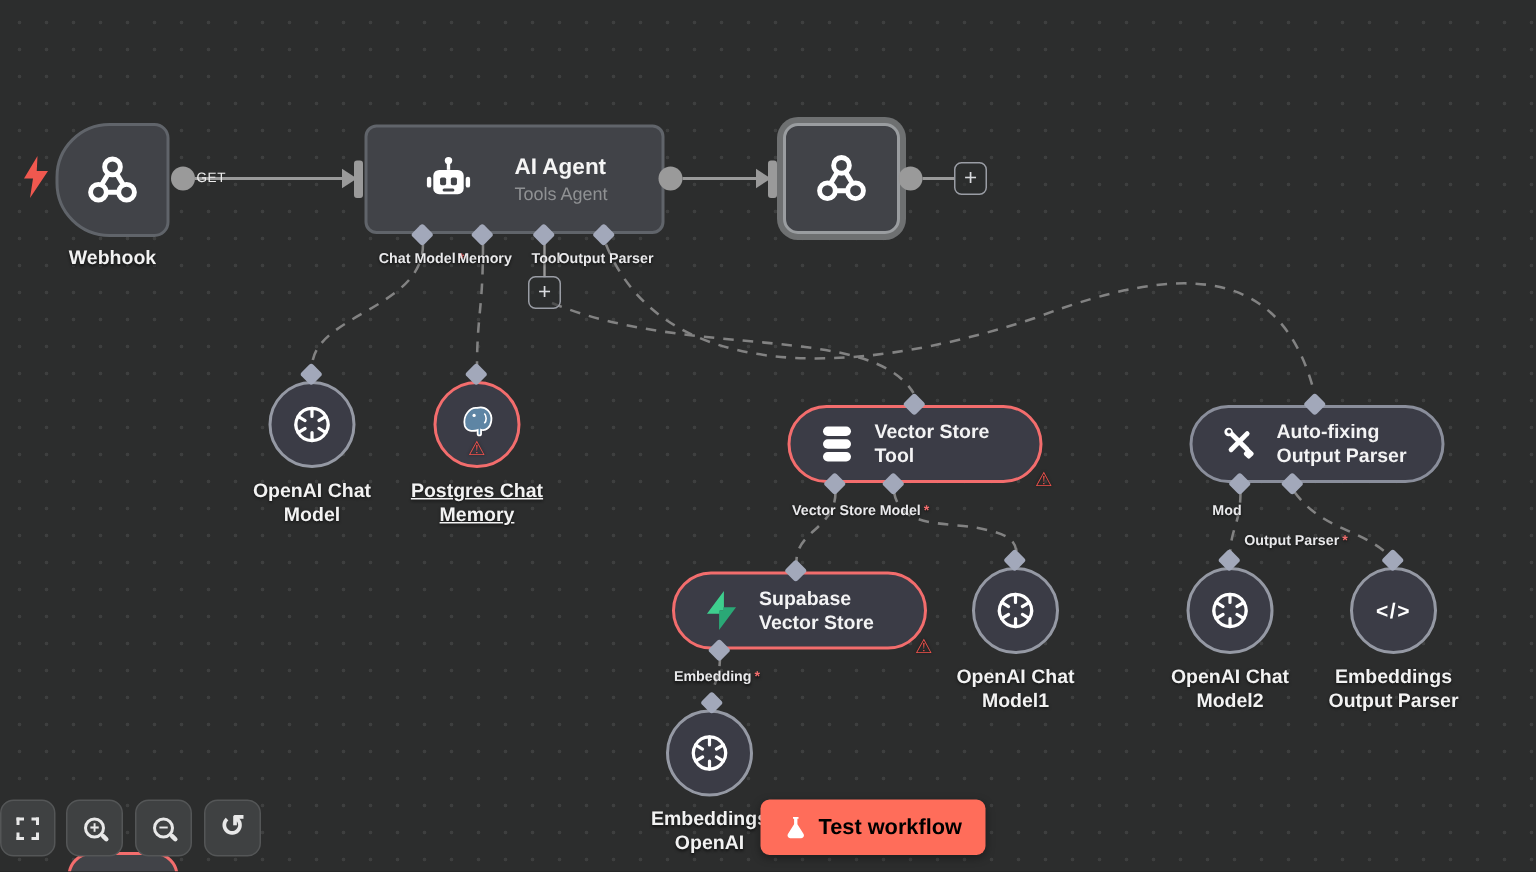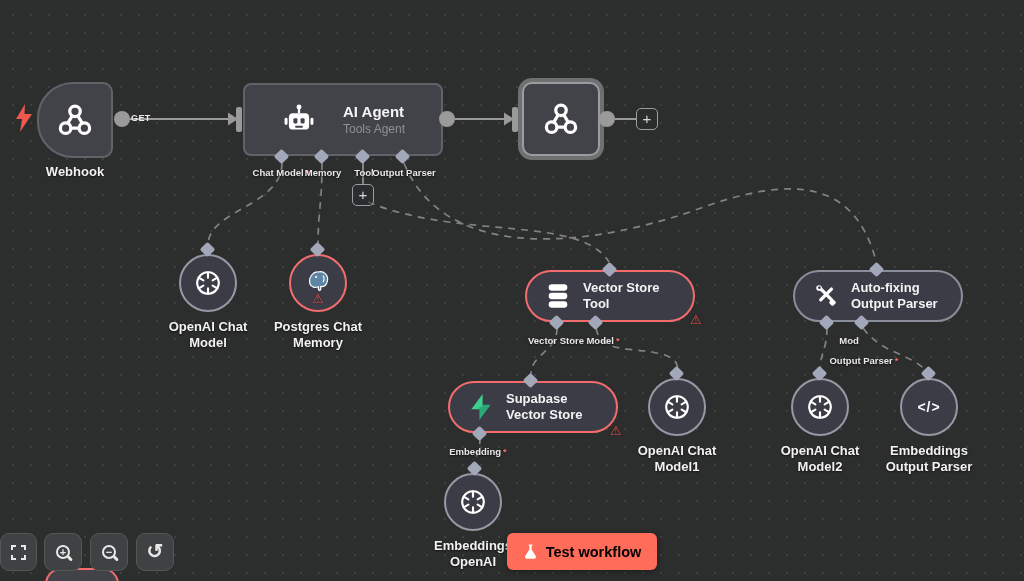--- a/index.html
+++ b/index.html
@@ -36,21 +36,21 @@
   .plusbox { position:absolute; width:22px; height:22px; border:1.5px solid #9a9da5; border-radius:5px;
              color:#d8dade; font-size:15px; line-height:19px; text-align:center; background:rgba(44,45,45,.6);
              z-index:3; cursor:pointer; }
 
   
   .node-label { position:absolute; color:#f2f2f2; font-weight:bold; font-size:13px; text-align:center;
                 line-height:1.22; z-index:2; text-shadow:0 1px 2px rgba(0,0,0,.65); }
   .ep-label { position:absolute; color:#e9e9eb; font-weight:bold; font-size:9.5px; text-align:center;
               white-space:nowrap; z-index:2; text-shadow:0 1px 2px rgba(0,0,0,.7); }
   .req { color:#f36d6d; margin-left:2px; }
-  .edge-label { position:absolute; color:#ececec; font-weight:bold; font-size:9px; letter-spacing:.4px; z-index:2; }
+  .edge-label { position:absolute; color:#ececec; font-weight:normal; font-size:9px; letter-spacing:.4px; z-index:2; }
   .warn { position:absolute; color:#f2524c; font-size:13px; line-height:13px; z-index:4;
           text-shadow:0 0 2px rgba(0,0,0,.6); }
 
   
   .ctrl { position:absolute; width:38px; height:38px; top:533px; background:#3f4142; border:1px solid #545657;
           border-radius:9px; display:flex; align-items:center; justify-content:center; color:#e8e8e8;
           z-index:10; cursor:pointer; }
   .fit-ic { position:relative; width:15px; height:15px; }
   .fit-ic i { position:absolute; width:5px; height:5px; border:2px solid #e8e8e8; }
   .fit-ic i:nth-child(1){ left:0; top:0; border-right:none; border-bottom:none; }
@@ -204,21 +204,21 @@
   <div class="node node-circle err" style="left:289px;top:254px;">
     <span class="icon-wrap" style="margin-top:-6px;">
       <svg width="26" height="26" viewBox="0 0 24 24">
         <path d="M4.5,15.5 C3,9 8,4 12,4.6 C17.5,3 21.5,7.5 20.8,12.5 C20.3,16.5 17.5,18.8 14.5,18 L14.5,20.6 C14.5,21.8 12.4,21.8 12.4,20.6 L12.4,18.2 C9.5,19.2 5.6,19 4.5,15.5 Z" fill="#5e85a4" stroke="#fff" stroke-width="1.1"></path>
         <circle cx="10.2" cy="9.2" r="1" fill="#fff"></circle>
         <path d="M16.5,8 C18,9.5 18,12.5 16.5,14" stroke="#fff" stroke-width="1" fill="none"></path>
       </svg>
     </span>
   </div>
   <span class="warn" style="left:312px;top:292px;">⚠</span>
-  <div class="node-label" style="left:248px;top:319px;width:140px;">
+  <div class="node-label" style="left:248px;top:319px;width:140px;text-decoration:underline;">
     <div>Postgres Chat</div>
     <div>Memory</div>
   </div>
 
   <div class="diamond" style="left:604px;top:264px;"></div>
   <div class="node node-pill err" style="left:525px;top:270px;">
     <span class="icon-wrap">
       <svg width="26" height="28" viewBox="0 0 22 24" fill="#fff">
         <rect x="3" y="2" width="16" height="5.4" rx="2.7"></rect>
         <rect x="3" y="9.3" width="16" height="5.4" rx="2.7"></rect>
@@ -251,21 +251,21 @@
         <rect x="15.5" y="15.5" width="5" height="5" rx="1.2" fill="#fff" transform="rotate(45 18 18)"></rect>
       </svg>
     </span>
     <div class="pill-title">
       <div>Auto-fixing</div>
       <div>Output Parser</div>
     </div>
   </div>
   <div class="diamond" style="left:821px;top:317px;"></div>
   <div class="diamond" style="left:856px;top:317px;"></div>
-  <div class="ep-label" style="left:829px;top:335px;width:40px;">
+  <div class="ep-label" style="left:798px;top:335px;width:40px;">
     <span>Mod</span>
   </div>
   <div class="ep-label" style="left:826px;top:335px;width:76px;margin-top:20px;">
     <span>Output Parser</span><span class="req">*</span>
   </div>
 
   <div class="diamond" style="left:525px;top:375px;"></div>
   <div class="node node-pill err" style="left:448px;top:381px;">
     <span class="icon-wrap">
       <svg width="26" height="28" viewBox="0 0 24 26">

